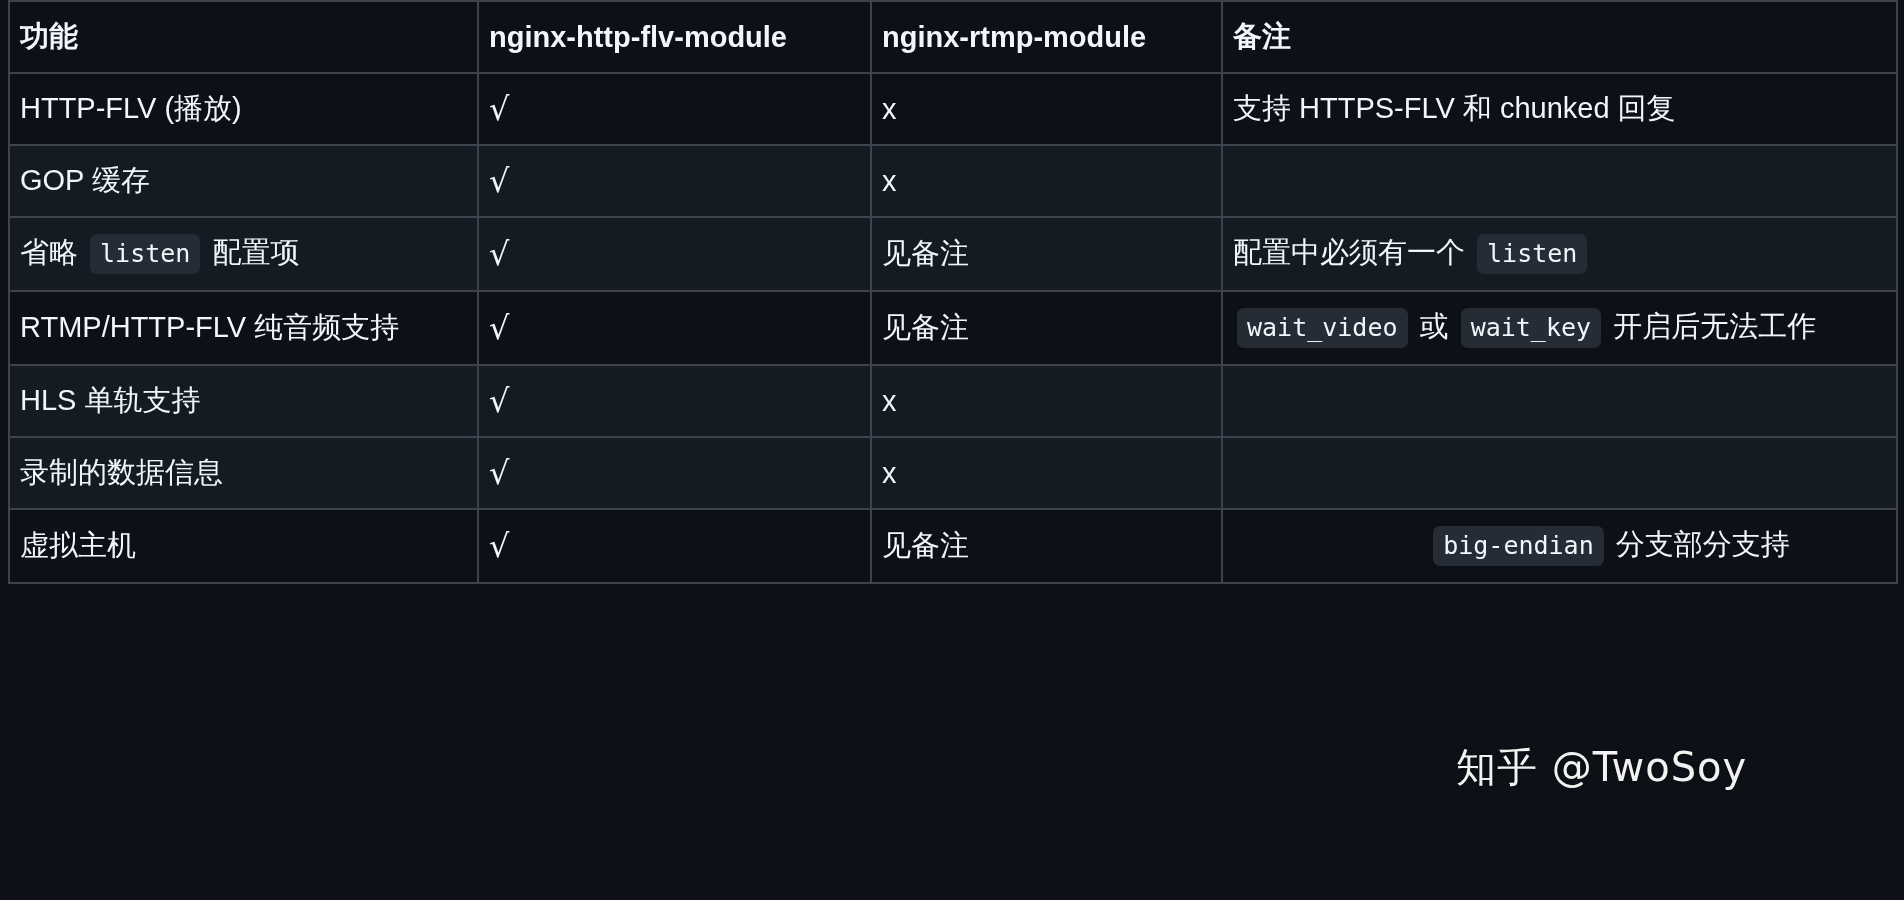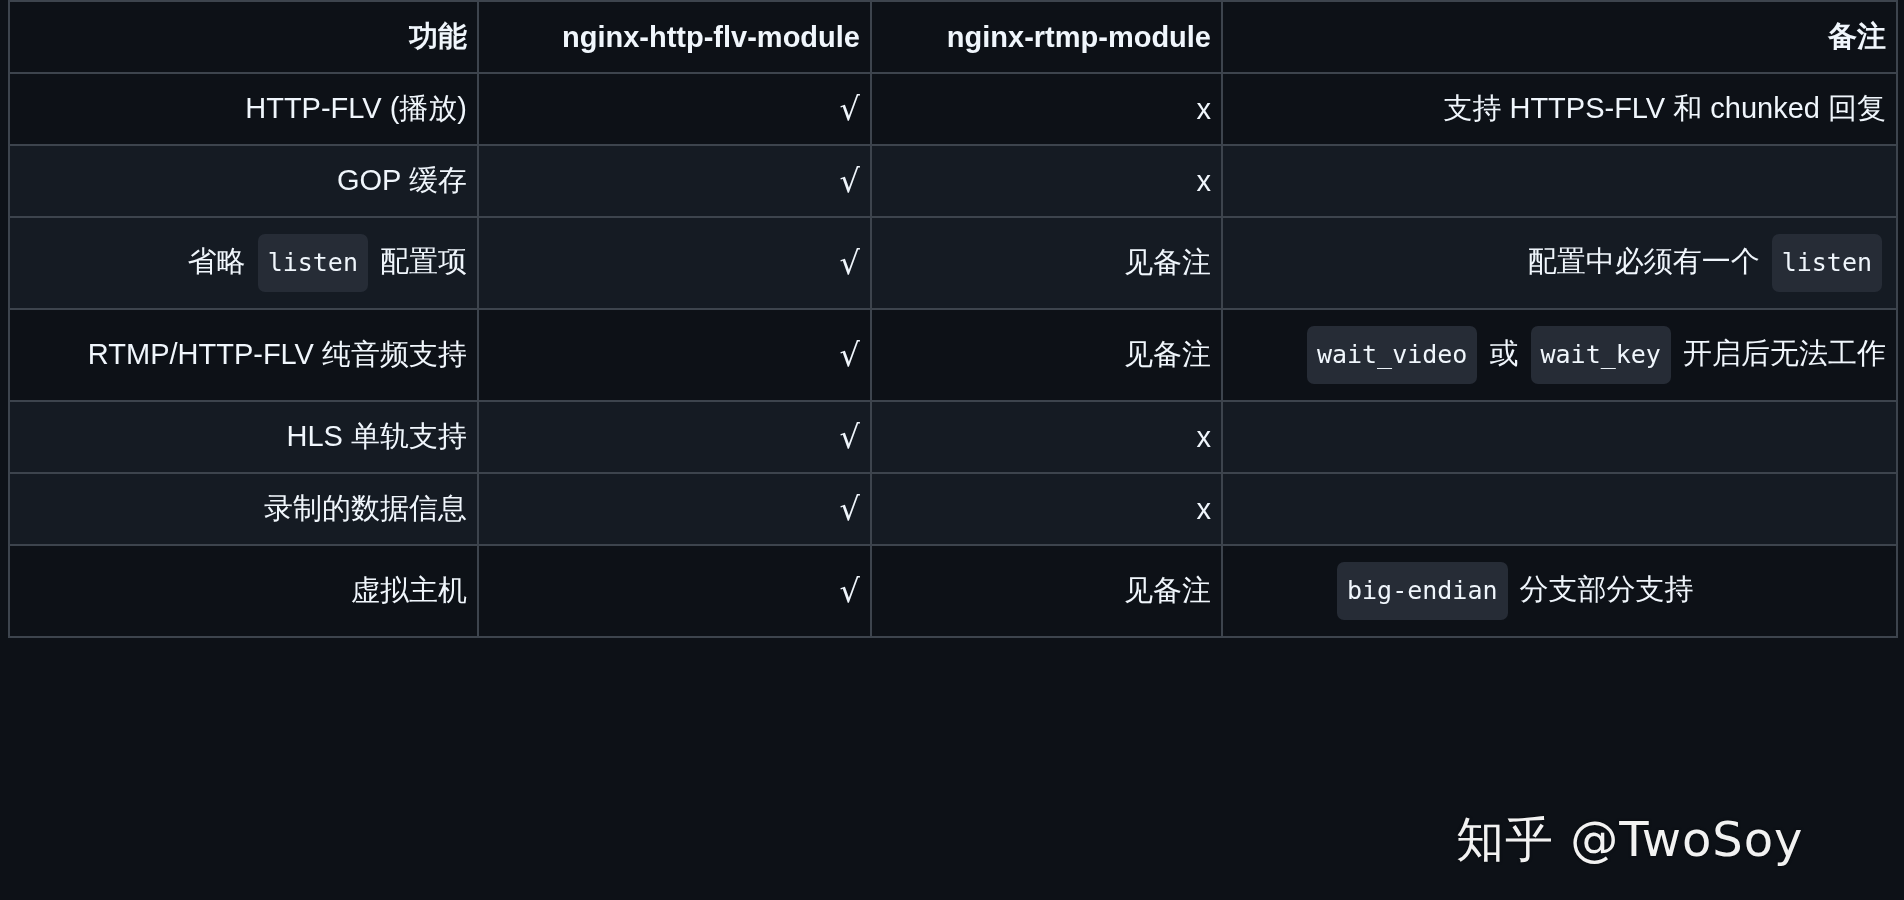--- a/index.html
+++ b/index.html
@@ -21,55 +21,55 @@
       top: 0px;
       width: 1888px;
       border-collapse: collapse;
       table-layout: fixed;
     }
     table.feature-table th,
     table.feature-table td {
       border: 2px solid #3d444d;
       height: 70px;
       padding: 0 10px;
-      text-align: right;
+      text-align: left;
       vertical-align: middle;
       font-size: 29px;
       white-space: nowrap;
       overflow: hidden;
     }
     table.feature-table th {
       font-weight: bold;
       background: #0d1117;
     }
     tr.row-dark td { background: #0d1117; }
     tr.row-light td { background: #151b23; }
     col.c1 { width: 469px; }
     col.c2 { width: 393px; }
     col.c3 { width: 351px; }
     col.c4 { width: 675px; }
     .code {
       font-family: "DejaVu Sans Mono", "Liberation Mono", monospace;
       font-size: 25px;
       background: #262c36;
       border-radius: 7px;
-      padding: 14px 10px;
+      padding: 5px 10px;
       margin: 16px 4px;
       display: inline-block;
       line-height: 30px;
     }
     .mark {
       font-size: 32px;
       font-family: "DejaVu Sans", sans-serif;
     }
     .watermark {
       position: absolute;
       left: 1456px;
-      top: 808px;
-      font-size: 48px;
+      top: 740px;
+      font-size: 40px;
       font-family: "DejaVu Sans", sans-serif;
       color: rgba(255,255,255,0.95);
       letter-spacing: 1px;
       text-shadow: 0 0 3px rgba(0,0,0,0.5);
       pointer-events: none;
       white-space: nowrap;
     }
   </style>
 </head>
 <body>
@@ -123,18 +123,18 @@
       <tr class="row-light">
         <td><span>录制的数据信息</span> </td>
         <td><span class="mark">√</span></td>
         <td><span class="x-mark">x</span></td>
         <td></td>
       </tr>
       <tr class="row-dark">
         <td><span>虚拟主机</span> </td>
         <td><span class="mark">√</span></td>
         <td><span>见备注</span></td>
-        <td style="padding-left: 110px; text-align: left; border-radius: 18px;"><span class="code">big-endian</span> <span>分支部分支持</span></td>
+        <td style="padding-left: 110px; text-align: center; border-radius: 18px;"><span class="code">big-endian</span> <span>分支部分支持</span></td>
       </tr>
     </tbody>
 </table>
 
 <div class="watermark">知乎 @TwoSoy</div>
 
 </body></html>

